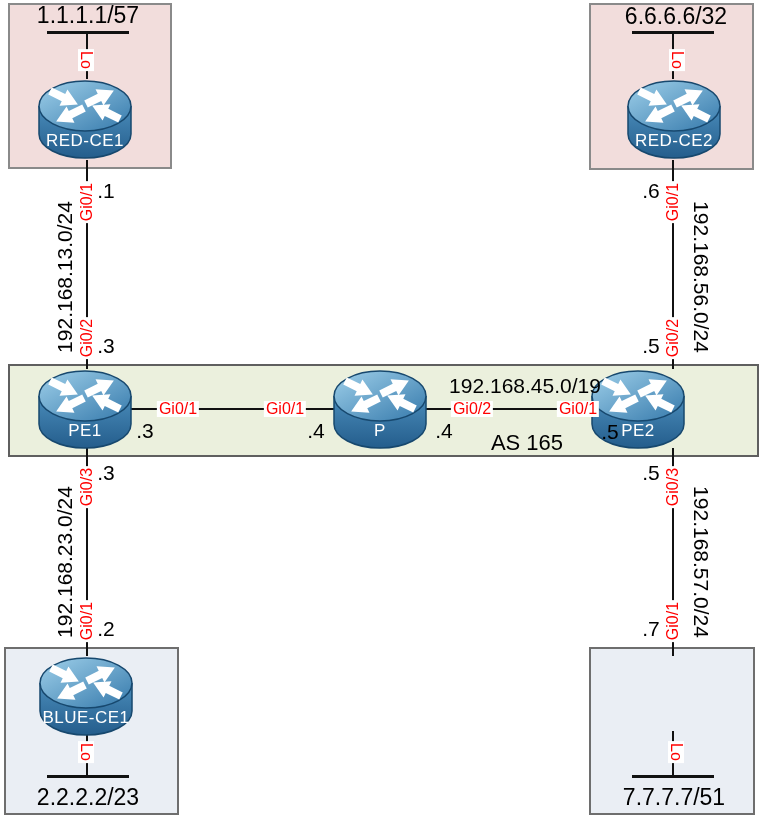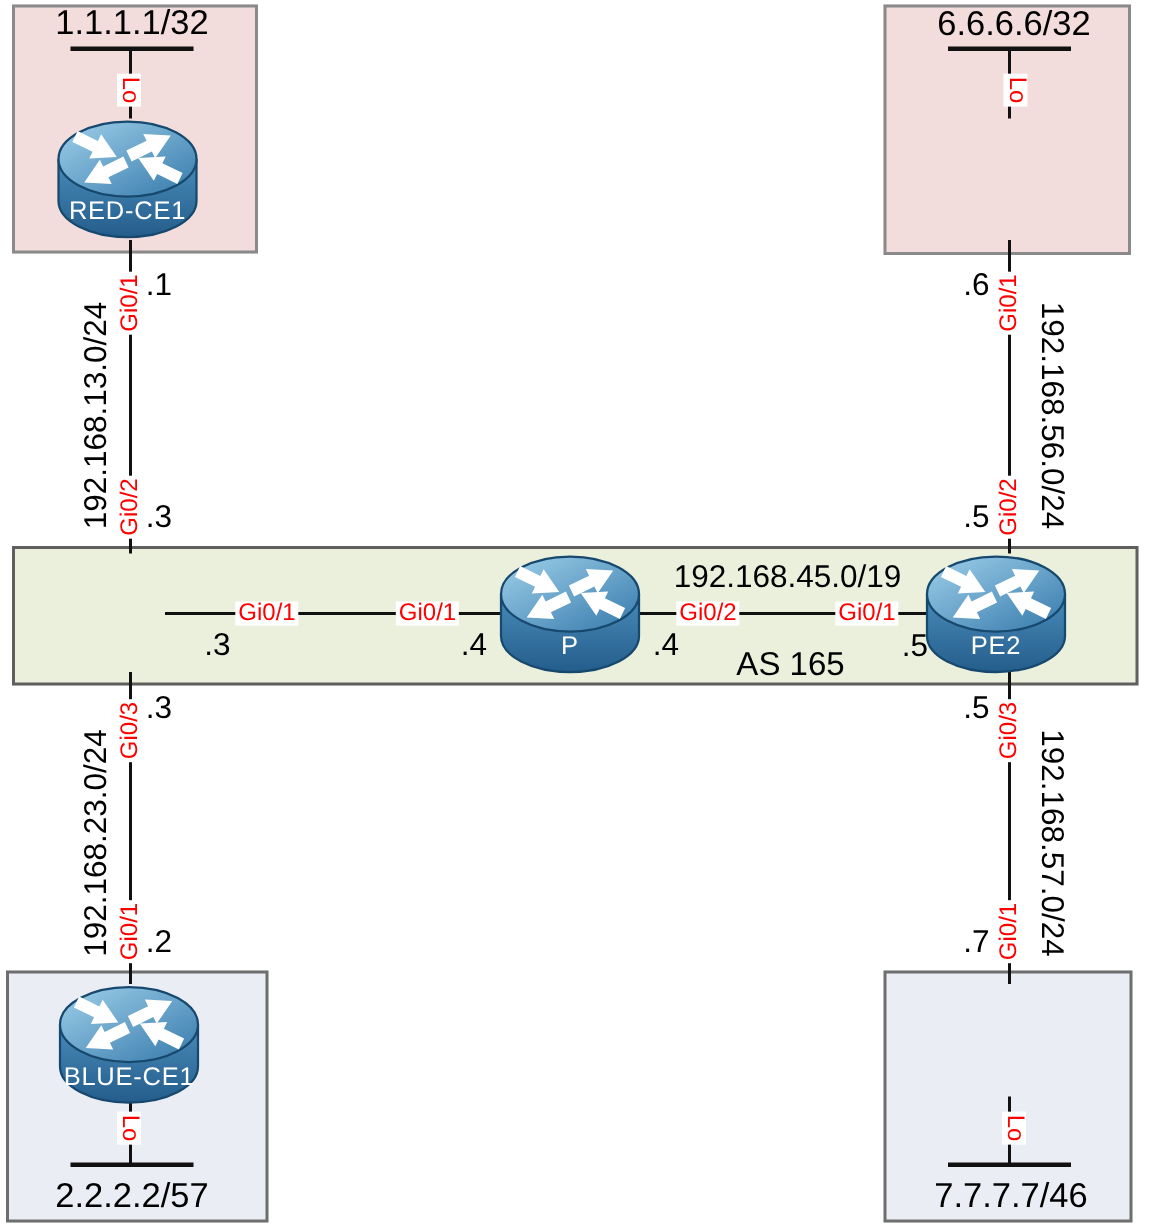--- a/index.html
+++ b/index.html
@@ -76,43 +76,55 @@
   <div class="vline" style="left:672px;top:448px;height:208px"></div>
   <div class="vline" style="left:672px;top:731px;height:46px"></div>
   <div class="hline" style="left:110px;top:408px;width:540px"></div>
 
   <div class="router" style="left:37px;top:78px">
     <svg width="96" height="84" viewBox="0 0 96 84">
         <use href="#router-icon"></use>
       </svg>
     <div class="rlabel">RED-CE1</div>
   </div>
+  <div class="router" style="left:626px;top:78px">
+    <svg width="96" height="84" viewBox="0 0 96 84">
+        <use href="#router-icon"></use>
+      </svg>
+    <div class="rlabel">RED-CE2</div>
+  </div>
+  <div class="router" style="left:37px;top:368px">
+    <svg width="96" height="84" viewBox="0 0 96 84">
+        <use href="#router-icon"></use>
+      </svg>
+    <div class="rlabel">PE1</div>
+  </div>
   <div class="router" style="left:332px;top:368px">
     <svg width="96" height="84" viewBox="0 0 96 84">
         <use href="#router-icon"></use>
       </svg>
     <div class="rlabel">P</div>
   </div>
-  <div class="router" style="left:616px;top:368px">
+  <div class="router" style="left:590px;top:368px">
     <svg width="96" height="84" viewBox="0 0 96 84">
         <use href="#router-icon"></use>
       </svg>
     <div class="rlabel">PE2</div>
   </div>
   <div class="router" style="left:38px;top:655px">
     <svg width="96" height="84" viewBox="0 0 96 84">
         <use href="#router-icon"></use>
       </svg>
     <div class="rlabel">BLUE-CE1</div>
   </div>
 
-  <div class="lbl net" style="left:88px;top:15px">1.1.1.1/32</div>
+  <div class="lbl net" style="left:88px;top:15px">1.1.1.1/57</div>
   <div class="lbl net" style="left:676px;top:16px">6.6.6.6/32</div>
-  <div class="lbl net" style="left:88px;top:797px">2.2.2.2/57</div>
-  <div class="lbl net" style="left:674px;top:797px">7.7.7.7/46</div>
+  <div class="lbl net" style="left:88px;top:797px">2.2.2.2/23</div>
+  <div class="lbl net" style="left:674px;top:797px">7.7.7.7/51</div>
 
   <div class="lbl lo" style="left:86px;top:60px">Lo</div>
   <div class="lbl lo" style="left:677px;top:60px">Lo</div>
   <div class="lbl lo" style="left:86px;top:752px">Lo</div>
   <div class="lbl lo" style="left:676px;top:752px">Lo</div>
 
   <div class="lbl sub-v" style="left:64px;top:277px">192.168.13.0/24</div>
   <div class="lbl gi-v" style="left:87px;top:202px">Gi0/1</div>
   <div class="lbl oct" style="left:106px;top:190px">.1</div>
   <div class="lbl gi-v" style="left:87px;top:338px">Gi0/2</div>

